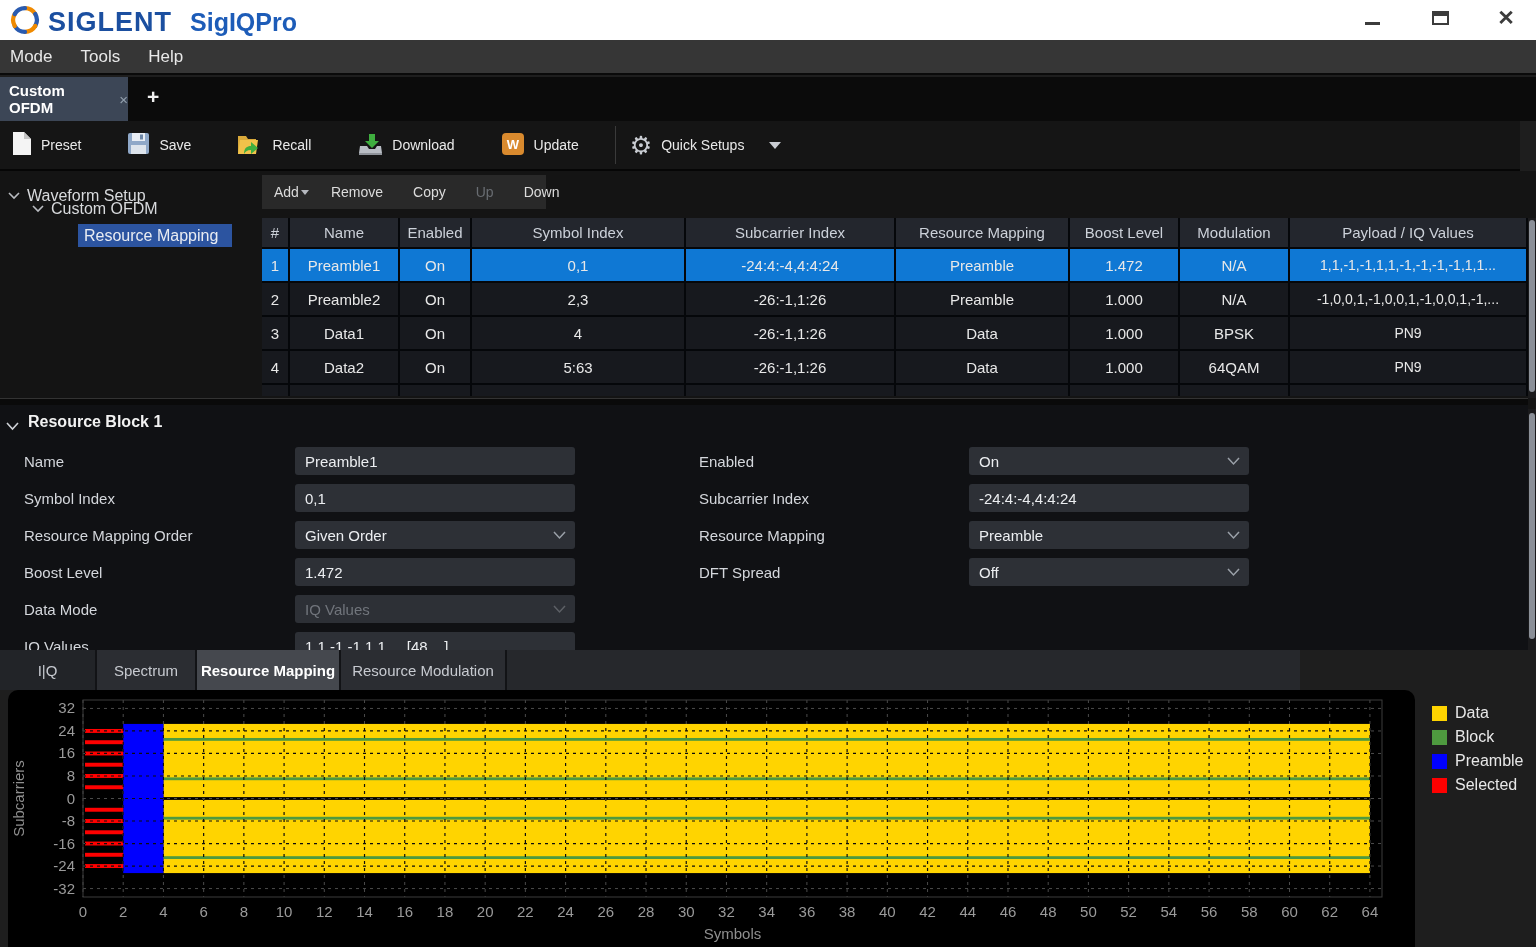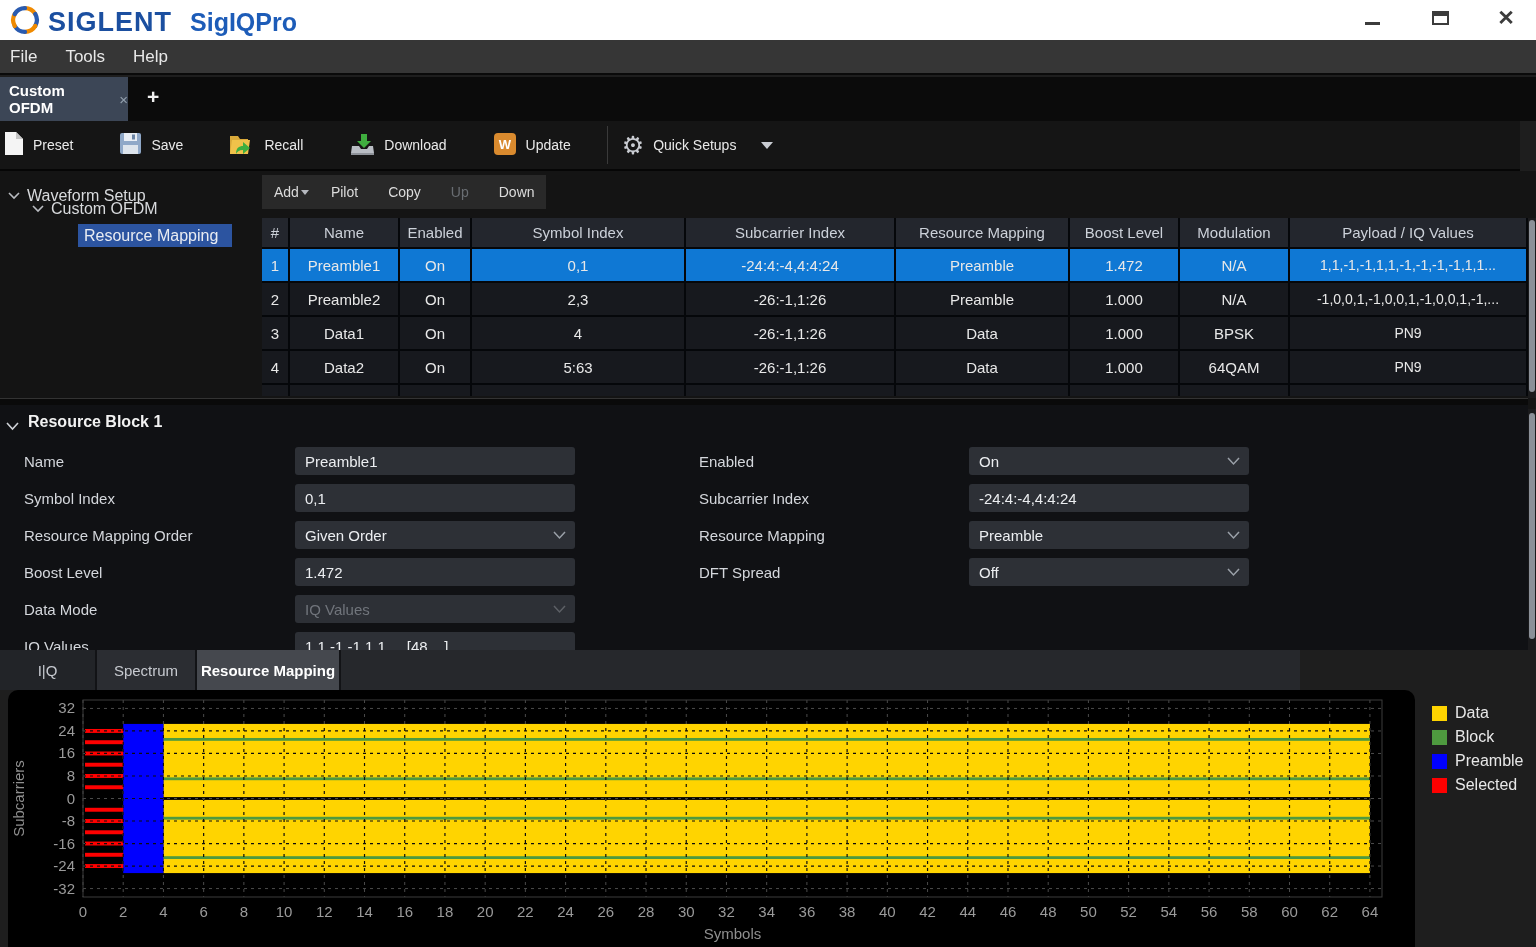--- a/index.html
+++ b/index.html
@@ -24,21 +24,21 @@
   
   #tabbar { position:absolute; left:0; top:77px; width:1536px; height:44px; background:#0b0b0b; }
   #doc-tab { position:absolute; left:0; top:0; width:128px; height:44px; background:#3c4656;
              display:flex; align-items:center; padding-left:9px; }
   #doc-tab-label { color:#ffffff; font-size:15px; font-weight:700; }
   #doc-tab-close { color:#93a0ae; font-size:15px; margin-left:14px; }
   #tab-add { position:absolute; left:147px; top:8px; color:#f0f0f0; font-size:21px; font-weight:600; }
 
   
   #toolbar { position:absolute; left:0; top:121px; width:1520px; height:50px; background:#151515;
-             display:flex; align-items:center; padding-left:4px; border-bottom:2px solid #060606; }
+             display:flex; align-items:center; padding-left:12px; border-bottom:2px solid #060606; }
   .tbtn { display:flex; align-items:center; gap:9px; color:#e9e9e9; font-size:14px; margin-right:46px; }
   .tsep { width:1px; height:38px; background:#3a3a3a; margin-right:14px; }
   .caret { width:0; height:0; border-left:6px solid transparent; border-right:6px solid transparent;
            border-top:7px solid #c9ccd2; margin-left:16px; }
   .caret.small { border-left-width:4px; border-right-width:4px; border-top-width:5px; margin-left:2px; border-top-color:#b6b9bf;}
   .gear { font-size:25px; color:#c9ccd2; line-height:22px; }
 
   
   #content { position:absolute; left:0; top:171px; width:1536px; height:479px; background:#141414; }
 
@@ -128,21 +128,21 @@
     </div>
   <div class="winbtn" style="left:1420px;">
       <div id="max-glyph"></div>
     </div>
   <div class="winbtn" style="left:1486px;">
       <span id="close-glyph">✕</span>
     </div>
 </div>
 
 <div id="menubar">
-  <span class="menu-item">File</span>
+  <span class="menu-item">Mode</span>
   <span class="menu-item">Tools</span>
   <span class="menu-item">Help</span>
 </div>
 
 <div id="tabbar">
   <div id="doc-tab">
     <span id="doc-tab-label">Custom OFDM</span>
     <span id="doc-tab-close">×</span>
   </div>
   <span id="tab-add">+</span>
@@ -220,21 +220,21 @@
       </svg>
     <span>Custom OFDM</span>
   </div>
   <div id="tree-sel">Resource Mapping</div>
 
   <div id="grid-toolbar">
     <span class="gbtn" style="margin-right:22px;">
         <span>Add</span>
         <span class="caret small"></span>
       </span>
-    <span class="gbtn">Pilot</span>
+    <span class="gbtn">Remove</span>
     <span class="gbtn">Copy</span>
     <span class="gbtn disabled">Up</span>
     <span class="gbtn">Down</span>
   </div>
 
   <div id="grid">
       <div class="t-row t-head">
         <div class="t-cell">#</div>
         <div class="t-cell">Name</div>
         <div class="t-cell">Enabled</div>
@@ -396,20 +396,21 @@
   </div>
   <div class="vscroll" style="left:1528px; top:238px; height:241px;">
     <div class="vthumb" style="top:4px; height:226px;"></div>
   </div>
 </div>
 
 <div id="btabs">
     <div class="btab first" style="width: 97px;">I|Q</div>
     <div class="btab" style="width: 100px;">Spectrum</div>
     <div class="btab active" style="width: 144px;">Resource Mapping</div>
+    <div class="btab" style="width: 166px;">Resource Modulation</div>
   </div>
 
 <div id="chart-section">
   <div id="chart-panel">
     <svg id="rm-chart" width="1407" height="257" viewBox="0 0 1407 257">
         <rect x="75" y="10" width="1299" height="197" fill="#000000"></rect>
         <g stroke="#4b4b4b" stroke-width="1" stroke-dasharray="3 4">
           <line x1="75" x2="75" y1="10" y2="207"></line>
           <line x1="115.21671826625388" x2="115.21671826625388" y1="10" y2="207"></line>
           <line x1="155.43343653250776" x2="155.43343653250776" y1="10" y2="207"></line>

